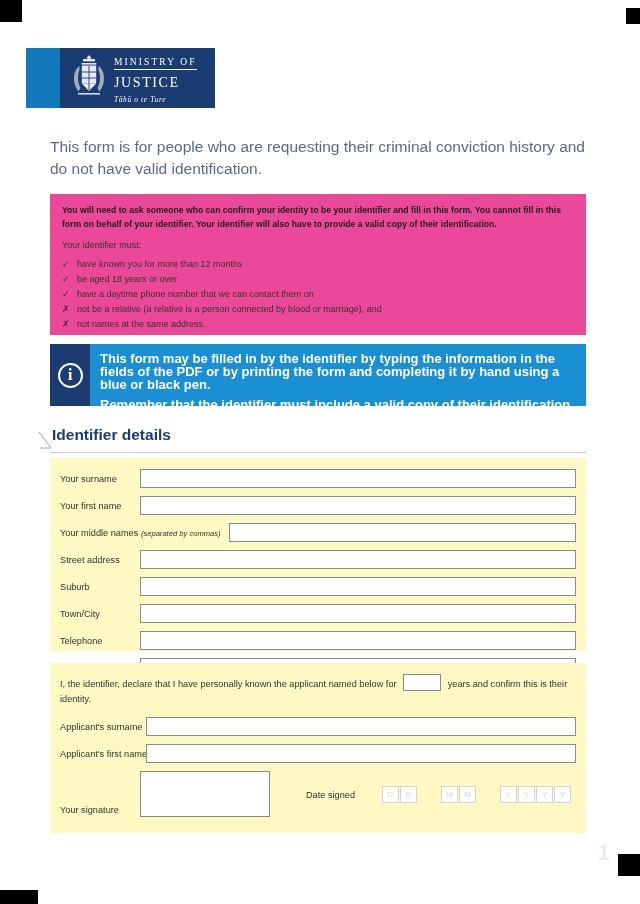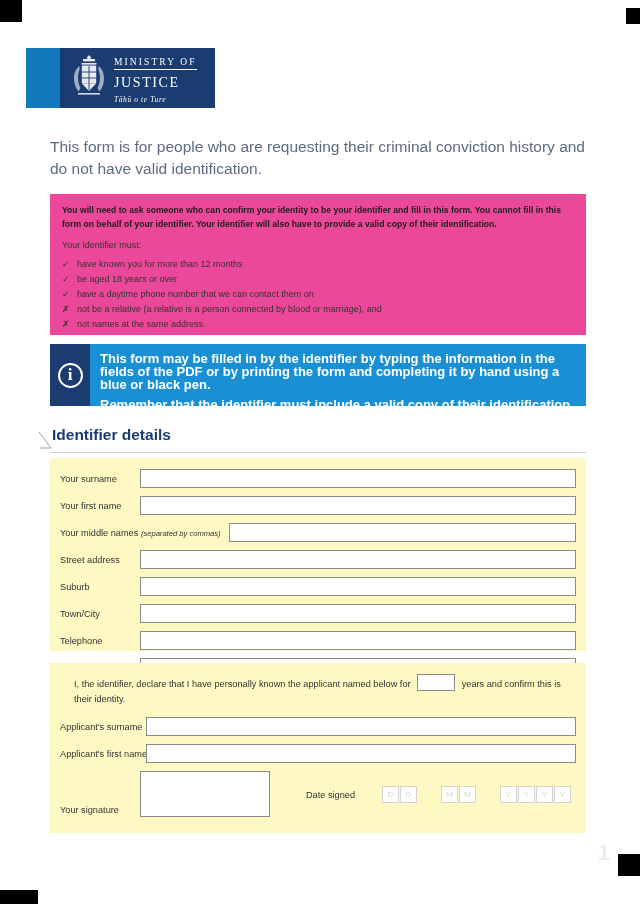--- a/index.html
+++ b/index.html
@@ -110,21 +110,21 @@
     padding-right:8px;
   }
   .row-label .hint{font-size:7.6px;font-style:italic;color:#333333;}
   .field{
     flex:1;height:19px;background:#ffffff;border:1px solid #8b8b8b;box-sizing:border-box;
   }
   .lbl-w1{width:72px;}
   .lbl-w2{width:78px;}
 
   .declare{
-    color:#333333;font-size:9.2px;line-height:15px;margin:0 0 9px 14px;
+    color:#333333;font-size:9.2px;line-height:15px;margin:0 0 9px 0;
   }
   .declare-inline{
     display:inline-block;width:38px;height:17px;background:#ffffff;
     border:1px solid #8b8b8b;box-sizing:border-box;vertical-align:-4px;margin:0 4px;
   }
 
   .sig-row{display:flex;align-items:flex-end;margin-top:7px;}
   .sig-label{
     color:#333333;font-size:9.2px;flex:0 0 auto;padding-right:8px;padding-bottom:2px;
     width:72px;

